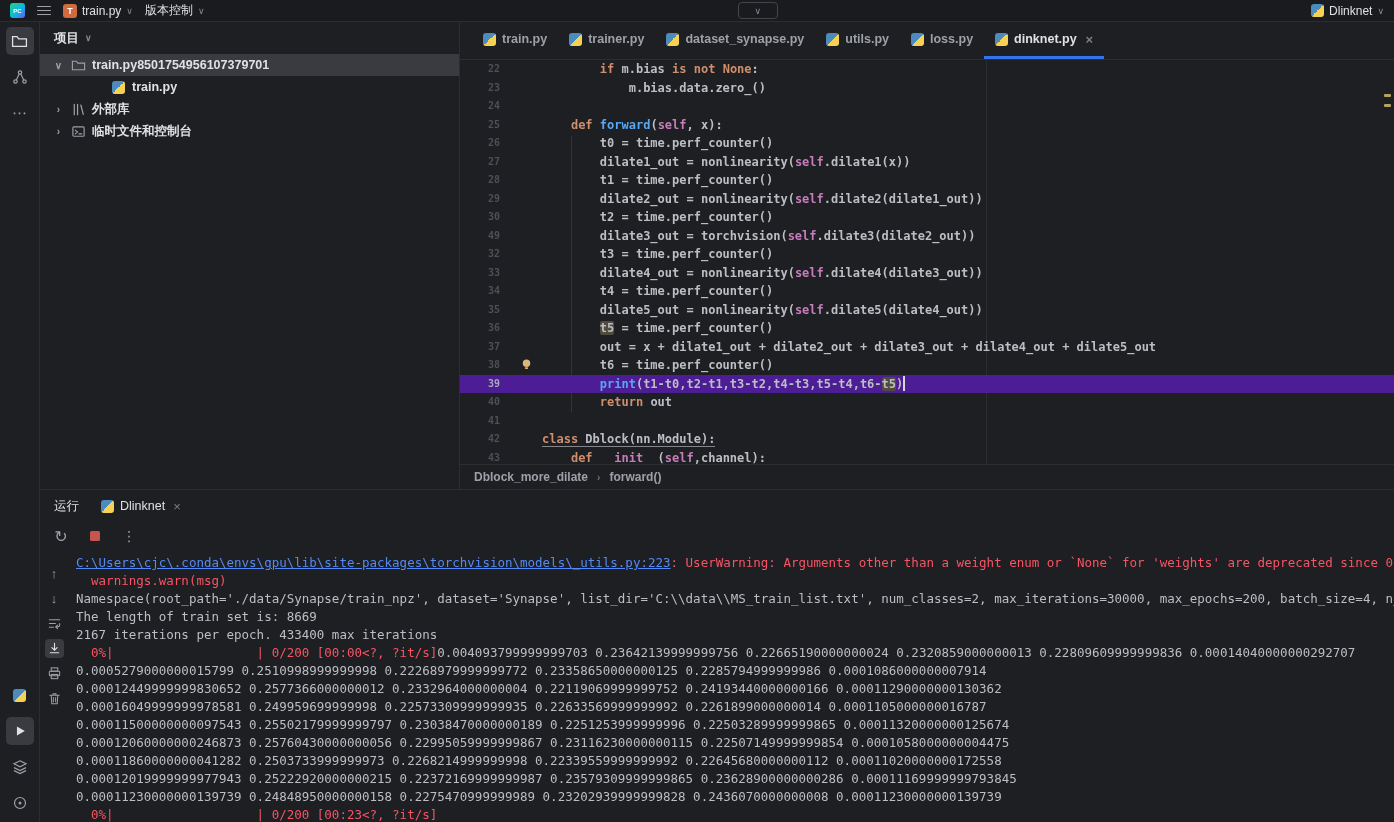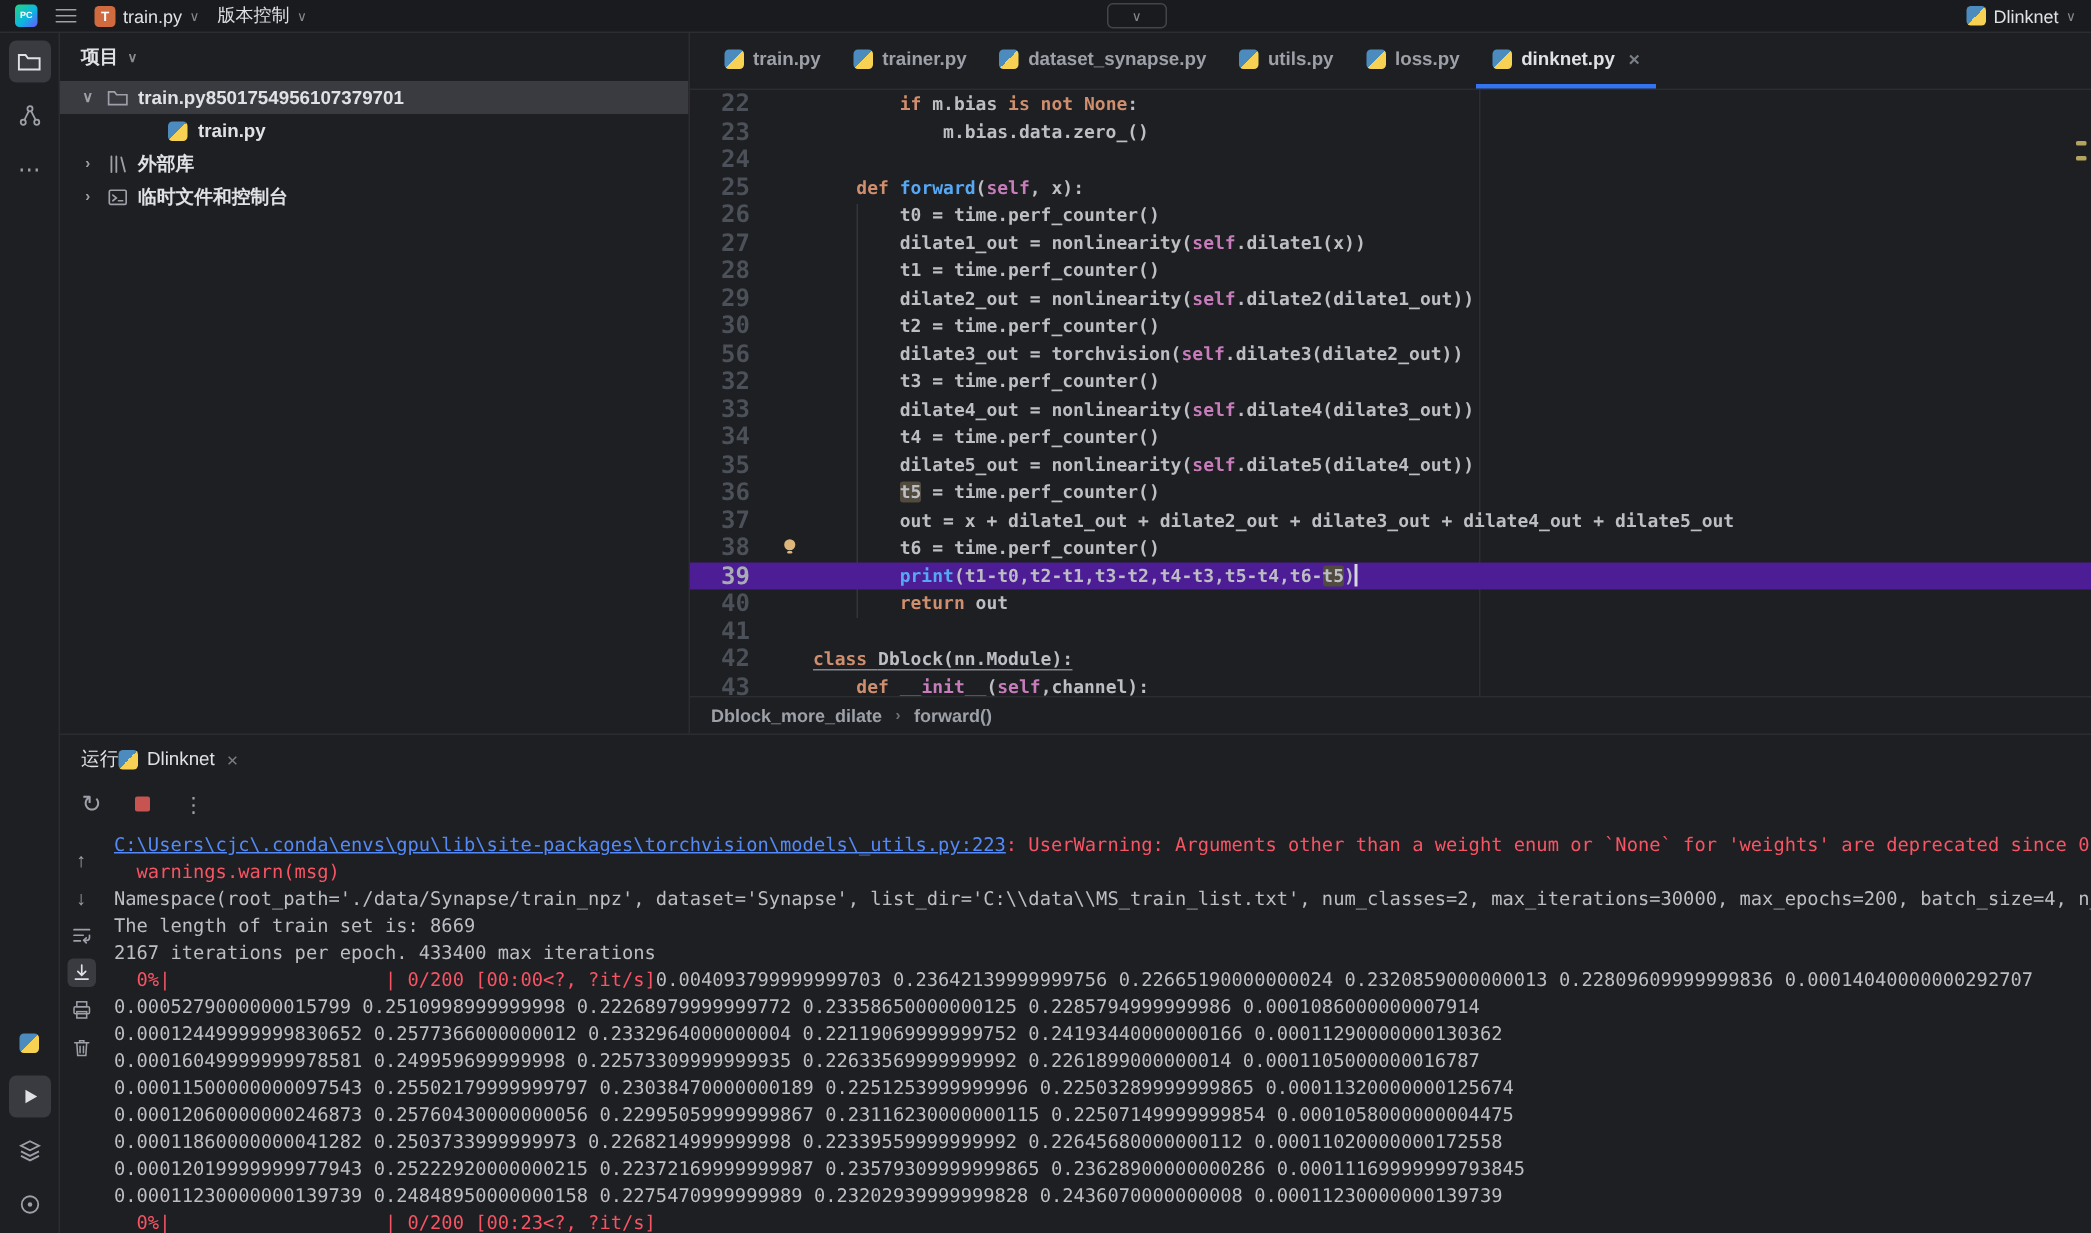--- a/index.html
+++ b/index.html
@@ -48,41 +48,41 @@
     border-bottom:1px solid #2b2d30;font-size:12.5px;color:#9da0a8;}
   .tab{display:flex;align-items:center;gap:6px;padding:0 11px;border-bottom:3px solid transparent;cursor:pointer;}
   .tab.active{color:#dfe1e5;border-bottom-color:#3574f0;}
   .tab .close{color:#7a7e85;font-size:13px;margin-left:3px;}
   .pyicon{width:13px;height:13px;border-radius:3px;flex:0 0 13px;
     background:linear-gradient(135deg,#4b8bbe 0%,#4b8bbe 50%,#f7d154 50%,#f7d154 100%);}
   .code-wrap{flex:1;position:relative;overflow:hidden;font-family:"DejaVu Sans Mono",monospace;
     font-size:12px;line-height:18.5px;}
   .eline{display:flex;height:18.5px;position:relative;}
   .eline.cur{background:#4c1d95;}
-  .lnum{flex:0 0 56px;text-align:right;padding-right:16px;color:#4b5059;font-size:16px;}
+  .lnum{flex:0 0 56px;text-align:right;padding-right:16px;color:#4b5059;font-size:10px;}
   .eline.cur .lnum{color:#a8abb2;}
   .lcode{white-space:pre;padding-left:26px;}
   .seg.p{color:#bcbec4}
   .seg.k{color:#cf8e6d}
   .seg.f{color:#56a8f5}
   .seg.s{color:#c77dbb}
   .seg.hl{background:#514a3f;border-radius:2px;text-align:center;}
   .seg.u{border-bottom:1px solid #82868d;}
   .caret{display:inline-block;width:1.5px;height:15px;background:#d6d8dd;vertical-align:-3px;}
   .bulb{position:absolute;left:60px;top:2px;width:14px;height:14px;}
   .margin-line{position:absolute;left:526px;top:0;bottom:0;width:1px;background:#2b2d30;}
   .indent-guide{position:absolute;left:111px;top:76px;height:276px;width:1px;background:#32353a;}
   .stripe{position:absolute;right:3px;width:7px;height:3px;border-radius:1px;background:#b3a35f;}
   .breadcrumb{height:24px;flex:0 0 24px;display:flex;align-items:center;gap:9px;padding:12px 14px;
     font-size:12px;color:#9da0a8;border-top:1px solid #2b2d30;}
   .bc-sep{color:#6f737a;font-size:10px;}
 
   
   .bottom{flex:1;border-top:1px solid #2b2d30;display:flex;flex-direction:column;min-height:0;}
-  .run-header{height:32px;flex:0 0 32px;display:flex;align-items:center;padding:0 14px;font-size:12.5px;}
+  .run-header{height:32px;flex:0 0 32px;display:flex;align-items:center;gap:22px;padding:0 14px;font-size:12.5px;}
   .run-title{color:#dfe1e5;cursor:pointer;}
   .run-tab{display:flex;align-items:center;gap:6px;color:#dfe1e5;cursor:pointer;}
   .run-tab .close{color:#7a7e85;font-size:13px;margin-left:2px;}
   .run-toolbar{height:28px;flex:0 0 28px;display:flex;align-items:center;gap:16px;padding:0 12px;color:#9da0a8;}
   .rt-icon{cursor:pointer;display:flex;align-items:center;justify-content:center;width:18px;height:18px;}
   .stop-square{width:10px;height:10px;background:#c75450;border-radius:1.5px;}
   .more-dots{font-size:14px;color:#9da0a8;}
   .console-row{flex:1;display:flex;min-height:0;}
   .console-gutter{width:28px;flex:0 0 28px;display:flex;flex-direction:column;align-items:center;gap:6px;
     padding-top:14px;}
@@ -280,21 +280,21 @@
                 </div>
                 <div class="eline">
                   <span class="lnum">29</span>
                   <span class="lcode"><span class="seg p">        dilate2_out = nonlinearity(</span><span class="seg s">self</span><span class="seg p">.dilate2(dilate1_out))</span></span>
                 </div>
                 <div class="eline">
                   <span class="lnum">30</span>
                   <span class="lcode"><span class="seg p">        t2 = time.perf_counter()</span></span>
                 </div>
                 <div class="eline">
-                  <span class="lnum">56</span>
+                  <span class="lnum">49</span>
                   <span class="lcode"><span class="seg p">        dilate3_out = torchvision(</span><span class="seg s">self</span><span class="seg p">.dilate3(dilate2_out))</span></span>
                 </div>
                 <div class="eline">
                   <span class="lnum">32</span>
                   <span class="lcode"><span class="seg p">        t3 = time.perf_counter()</span></span>
                 </div>
                 <div class="eline">
                   <span class="lnum">33</span>
                   <span class="lcode"><span class="seg p">        dilate4_out = nonlinearity(</span><span class="seg s">self</span><span class="seg p">.dilate4(dilate3_out))</span></span>
                 </div>

